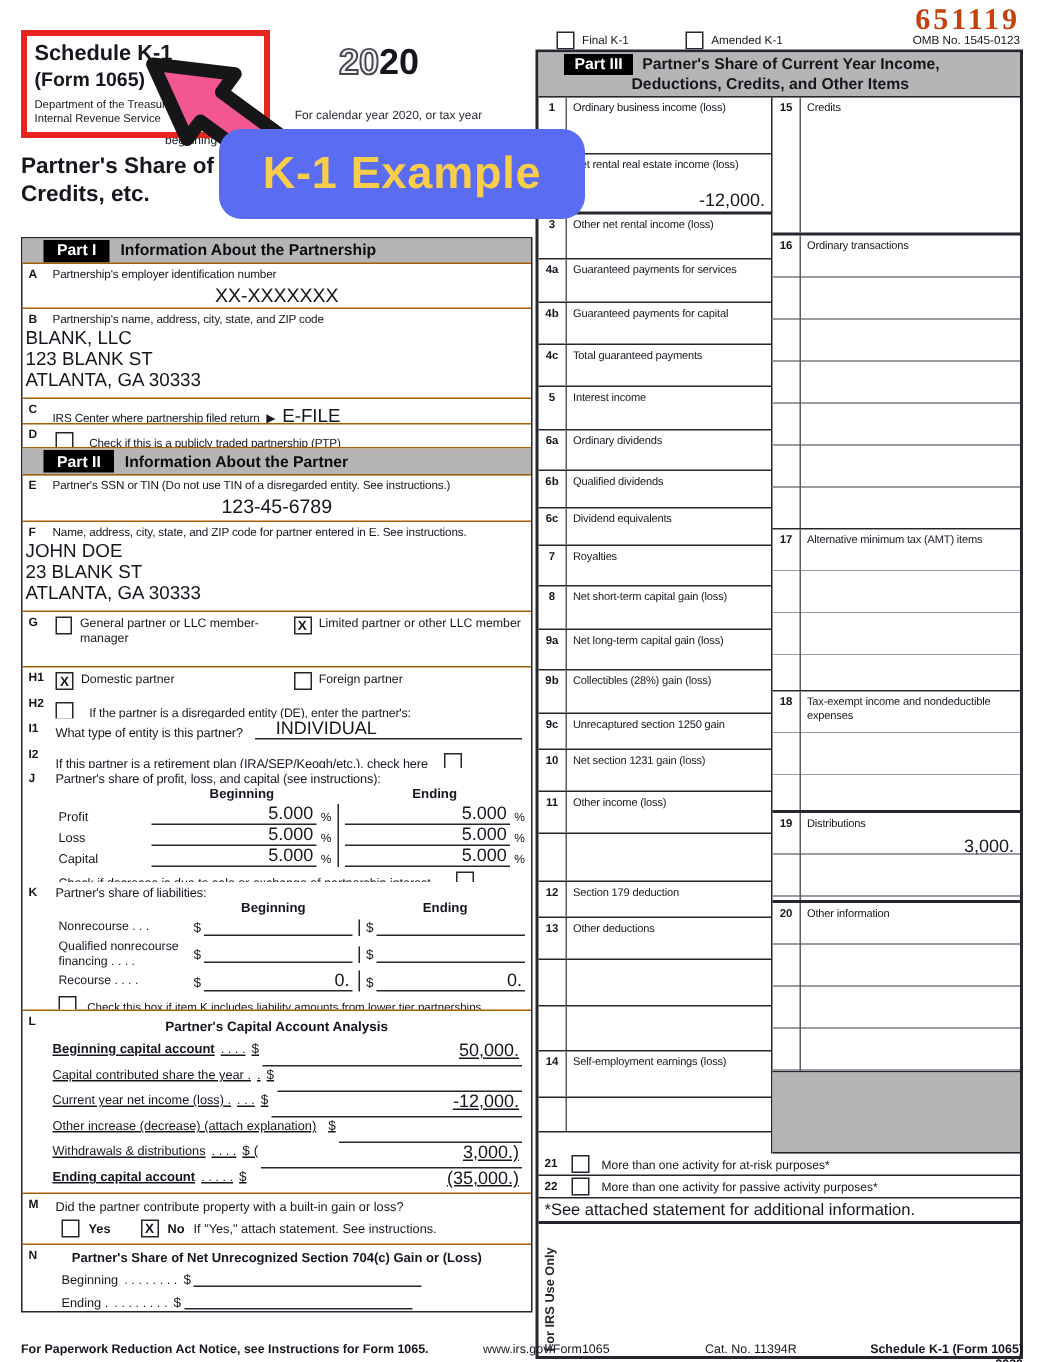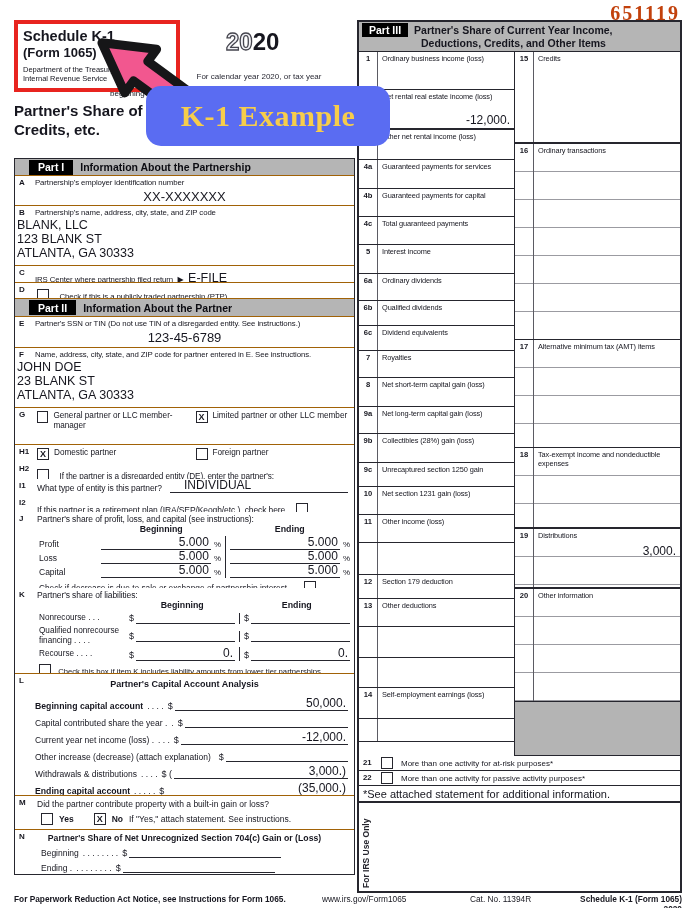--- a/index.html
+++ b/index.html
@@ -57,21 +57,21 @@
   .khead span{flex:1;text-align:center;}
   .krow{display:flex;align-items:center;padding-left:24px;}
   .kname{width:86px;font-size:8.2px;line-height:10.5px;}
   .kcell{flex:1;display:flex;align-items:flex-end;padding:0 4px;}
   .kcell.first{border-right:1px solid #26262e;}
   .kcell .dollar{font-size:9px;margin-right:2px;line-height:11px;}
   .kcell .uval{flex:1;}
   .knote{font-size:7.7px;padding:3px 4px 0 24px;}
   
   .ltitle{text-align:center;font-weight:bold;font-size:9px;padding-top:5px;height:15px;}
-  .lrow{display:flex;align-items:flex-end;height:17px;padding:0 6px 0 20px;font-size:8.5px;}
+  .lrow{display:flex;height:17px;padding:0 6px 0 20px;font-size:8.5px;text-decoration:underline;}
   .lrow .lbl{white-space:nowrap;}
   .lrow.bold .lbl{font-weight:bold;font-size:8.7px;}
   .lrow .dots{margin:0 4px;white-space:nowrap;}
   .lrow .dollar{font-size:9px;margin-right:2px;}
   .lrow .uval{flex:1;}
   
   .mline1{font-size:8.5px;padding:3px 0 0 22px;}
   .mline2{font-size:8.5px;font-weight:bold;padding:4px 0 0 26px;display:flex;gap:6px;align-items:center;}
   .mnote{font-weight:normal;}
   .ntitle{font-weight:bold;font-size:8.7px;text-align:center;padding-top:3px;}
@@ -80,21 +80,21 @@
   
   #right-col{position:absolute;left:357px;top:2px;width:325px;}
   .ocr{height:18px;text-align:right;font-family:Liberation Serif, serif;font-weight:bold;
        font-size:20px;letter-spacing:2px;padding-right:2px;color:#c2410c;}
   .final-row{height:13px;display:flex;align-items:center;font-size:7.8px;gap:5px;padding-left:14px;}
   .final-row .omb{margin-left:auto;padding-right:2px;}
   .sp28{width:28px;}
   #p3-box{border:2px solid #26262e;box-sizing:border-box;}
   #p3-header{background:#b5b5b5;border-bottom:1px solid #26262e;padding-bottom:2px;}
   #p3-header .row1{display:flex;align-items:center;padding-top:1px;}
-  #p3-header .plabel{background:#000;color:#fff;font-weight:bold;font-size:10.5px;padding:1px 7px;margin-left:3px;}
+  #p3-header .plabel{background:#000;color:#fff;font-weight:bold;font-size:10.5px;padding:1px 7px;margin-left:17px;}
   #p3-header .t1{font-weight:bold;font-size:10.5px;padding-left:6px;}
   #p3-header .t2{font-weight:bold;font-size:10.5px;padding-left:62px;}
   #p3-body{display:flex;}
   #p3-left{width:156px;border-right:1px solid #26262e;box-sizing:border-box;}
   #p3-right{flex:1;}
   .p3row{position:relative;border-bottom:1px solid #26262e;box-sizing:border-box;}
   .p3row.heavy{border-bottom-width:2px;}
   .p3row.grayed{background:#b4b4b4;}
   .p3row.lined{background-image:repeating-linear-gradient(to bottom,transparent 0,transparent 27px,#9b9ba1 27px,#9b9ba1 28px);}
   .p3num{position:absolute;left:0;top:0;bottom:0;width:19px;border-right:1px solid #5b5b63;
@@ -134,21 +134,21 @@
       <span>beginning</span>
       <span class="beg-box">/</span>
     </div>
     <div class="share-1">Partner's Share of</div>
     <div class="share-2">Credits, etc.</div>
   </div>
 
   <svg id="arrow-svg" viewBox="0 0 170 105">
     <polygon id="arrow-poly" points="0,-12 76,-12 76,-27 124,0 76,27 76,12 0,12" transform="translate(132,86) rotate(216.2)" fill="#f2578f" stroke="#161618" stroke-width="9" stroke-linejoin="round"></polygon>
   </svg>
-  <div id="badge" style="background: rgb(90, 108, 242); color: rgb(247, 205, 75); font-family: Liberation Serif, serif;">K-1 Example</div>
+  <div id="badge" style="background: rgb(90, 108, 242); color: rgb(247, 205, 75);">K-1 Example</div>
 
   <div id="left-col">
 
     <div class="sec part-bar" style="height:17px">
       <span class="part-label">Part I</span>
       <span class="part-title">Information About the Partnership</span>
     </div>
 
     <div class="sec" style="height:30px">
       <span class="letter">A</span>
@@ -411,20 +411,28 @@
         <span>Ending .</span>
           <span class="dots" style="margin:0 4px">.    .    .    .    .    .    .    .</span>
         <span class="dollar" style="font-size:9px;margin-right:2px">$</span>
           <span class="uval"></span>
       </div>
     </div>
   </div>
 
   <div id="right-col">
     <div class="ocr">651119</div>
+    <div class="final-row">
+      <span class="cbx"></span>
+      <span>Final K-1</span>
+      <span class="sp28"></span>
+      <span class="cbx"></span>
+      <span>Amended K-1</span>
+      <span class="omb">OMB No. 1545-0123</span>
+    </div>
 
     <div id="p3-box">
       <div id="p3-header">
         <div class="row1">
           <span class="plabel">Part III</span>
           <span class="t1">Partner's Share of Current Year Income,</span>
         </div>
         <div class="t2">Deductions, Credits, and Other Items</div>
       </div>
       <div id="p3-body">

